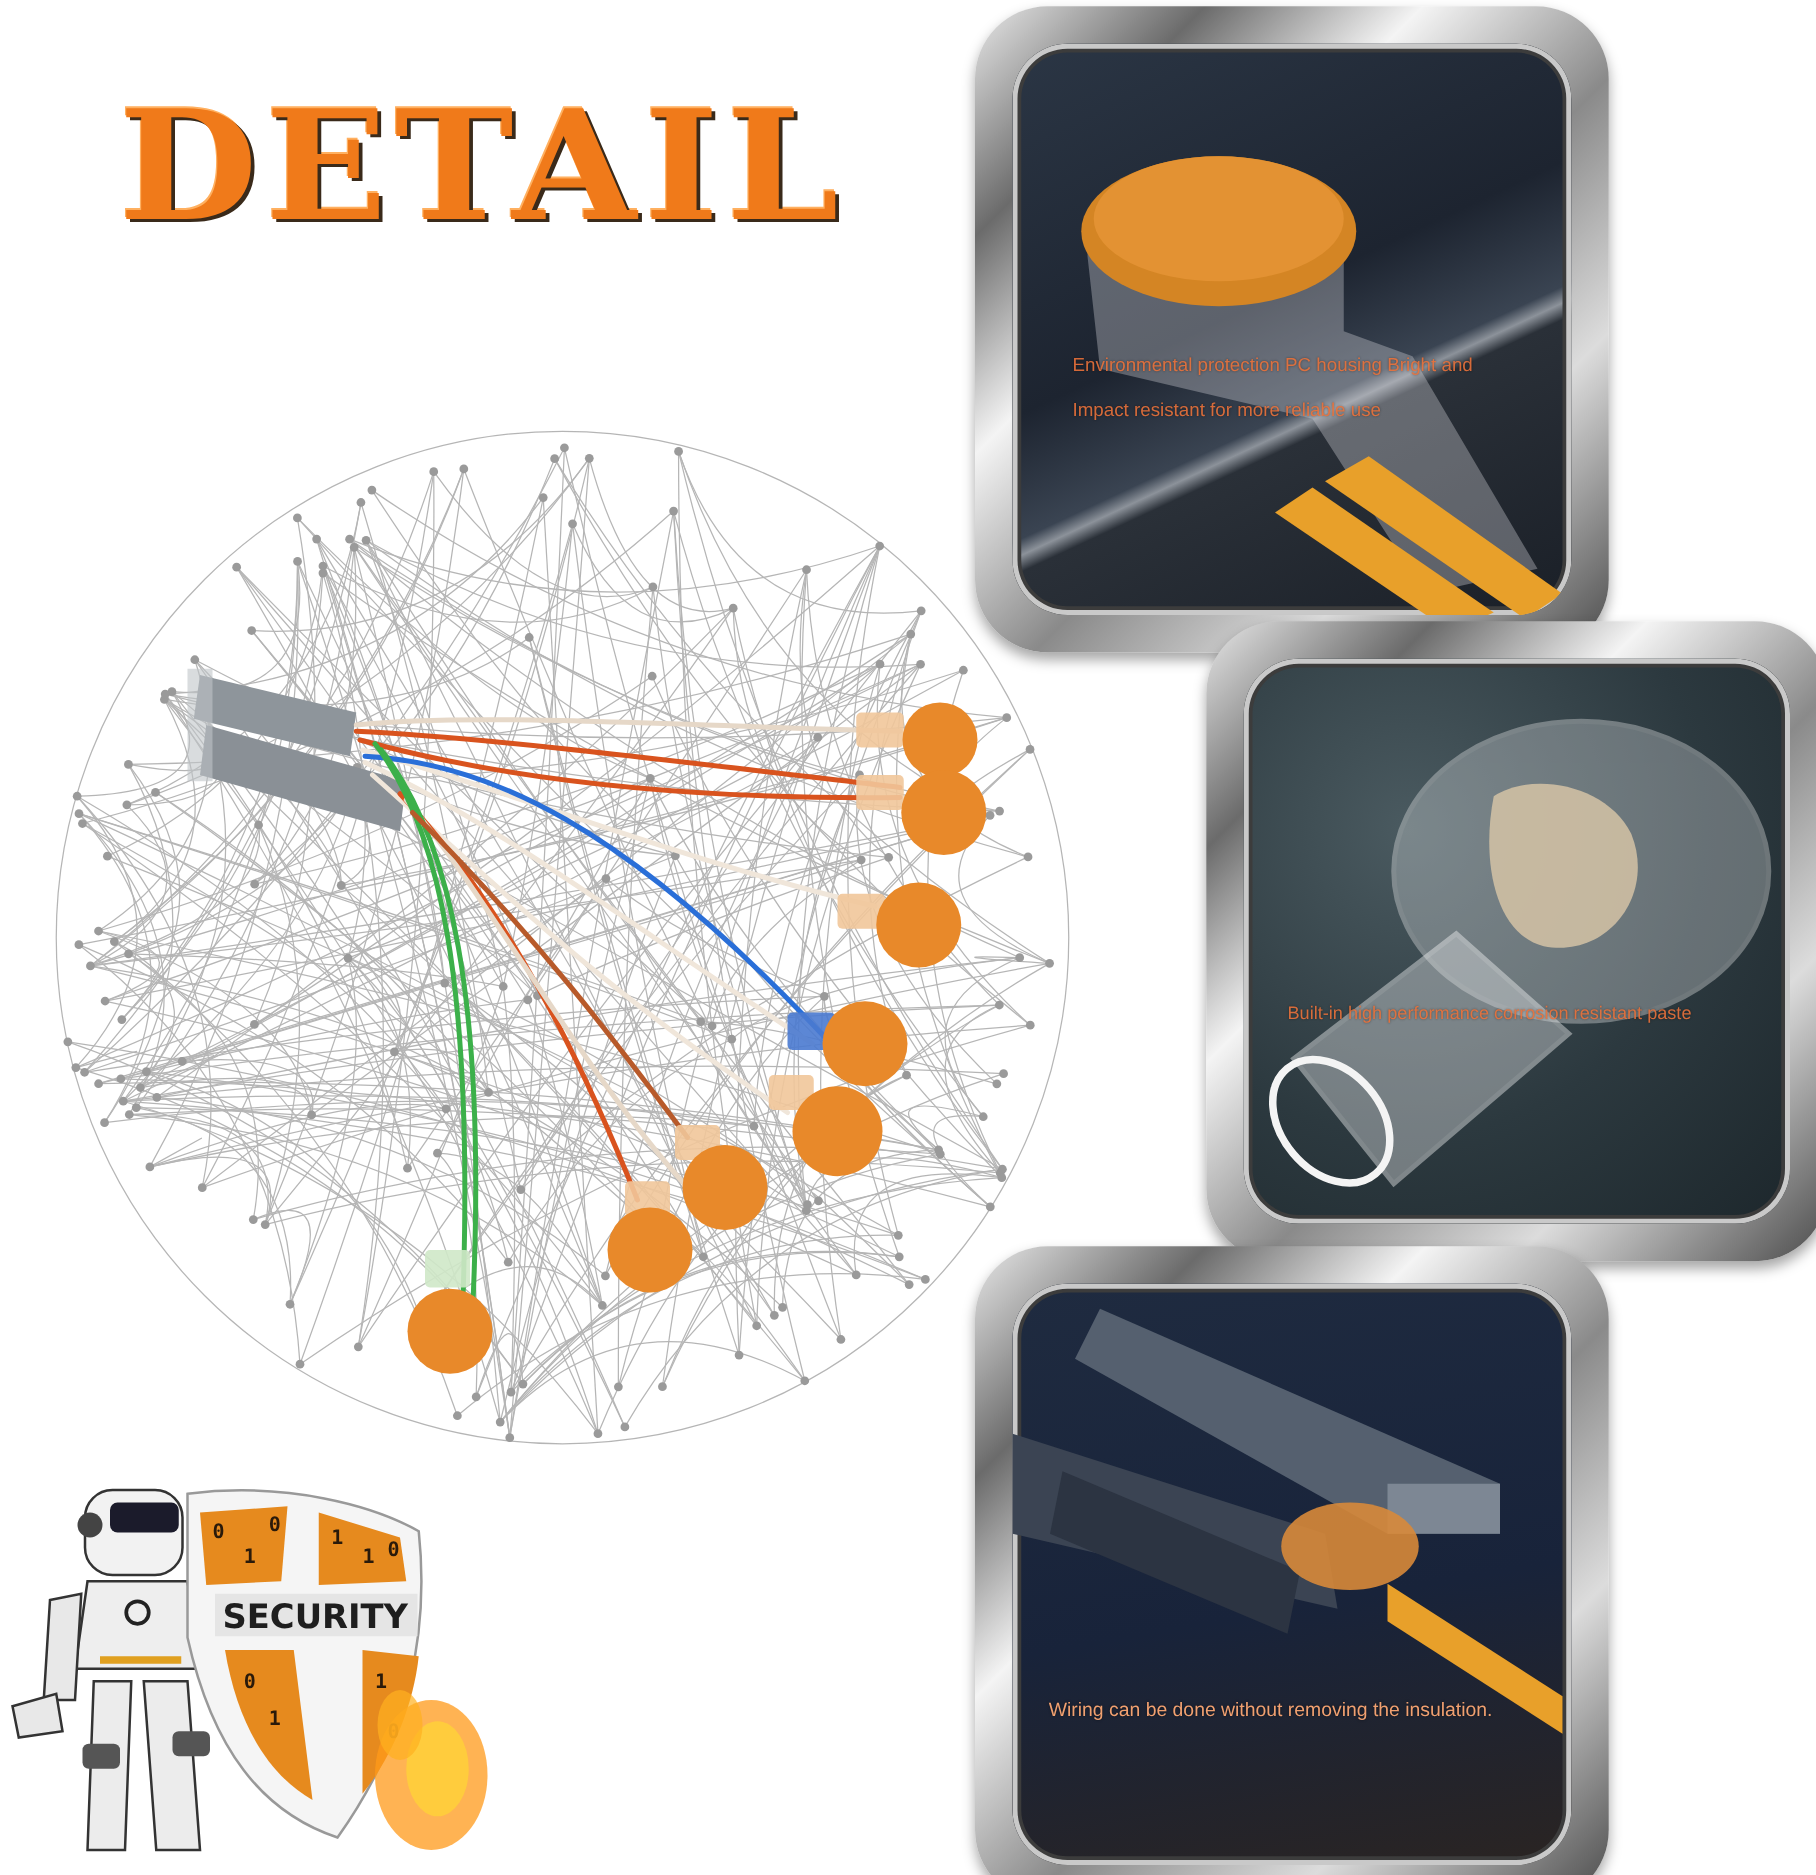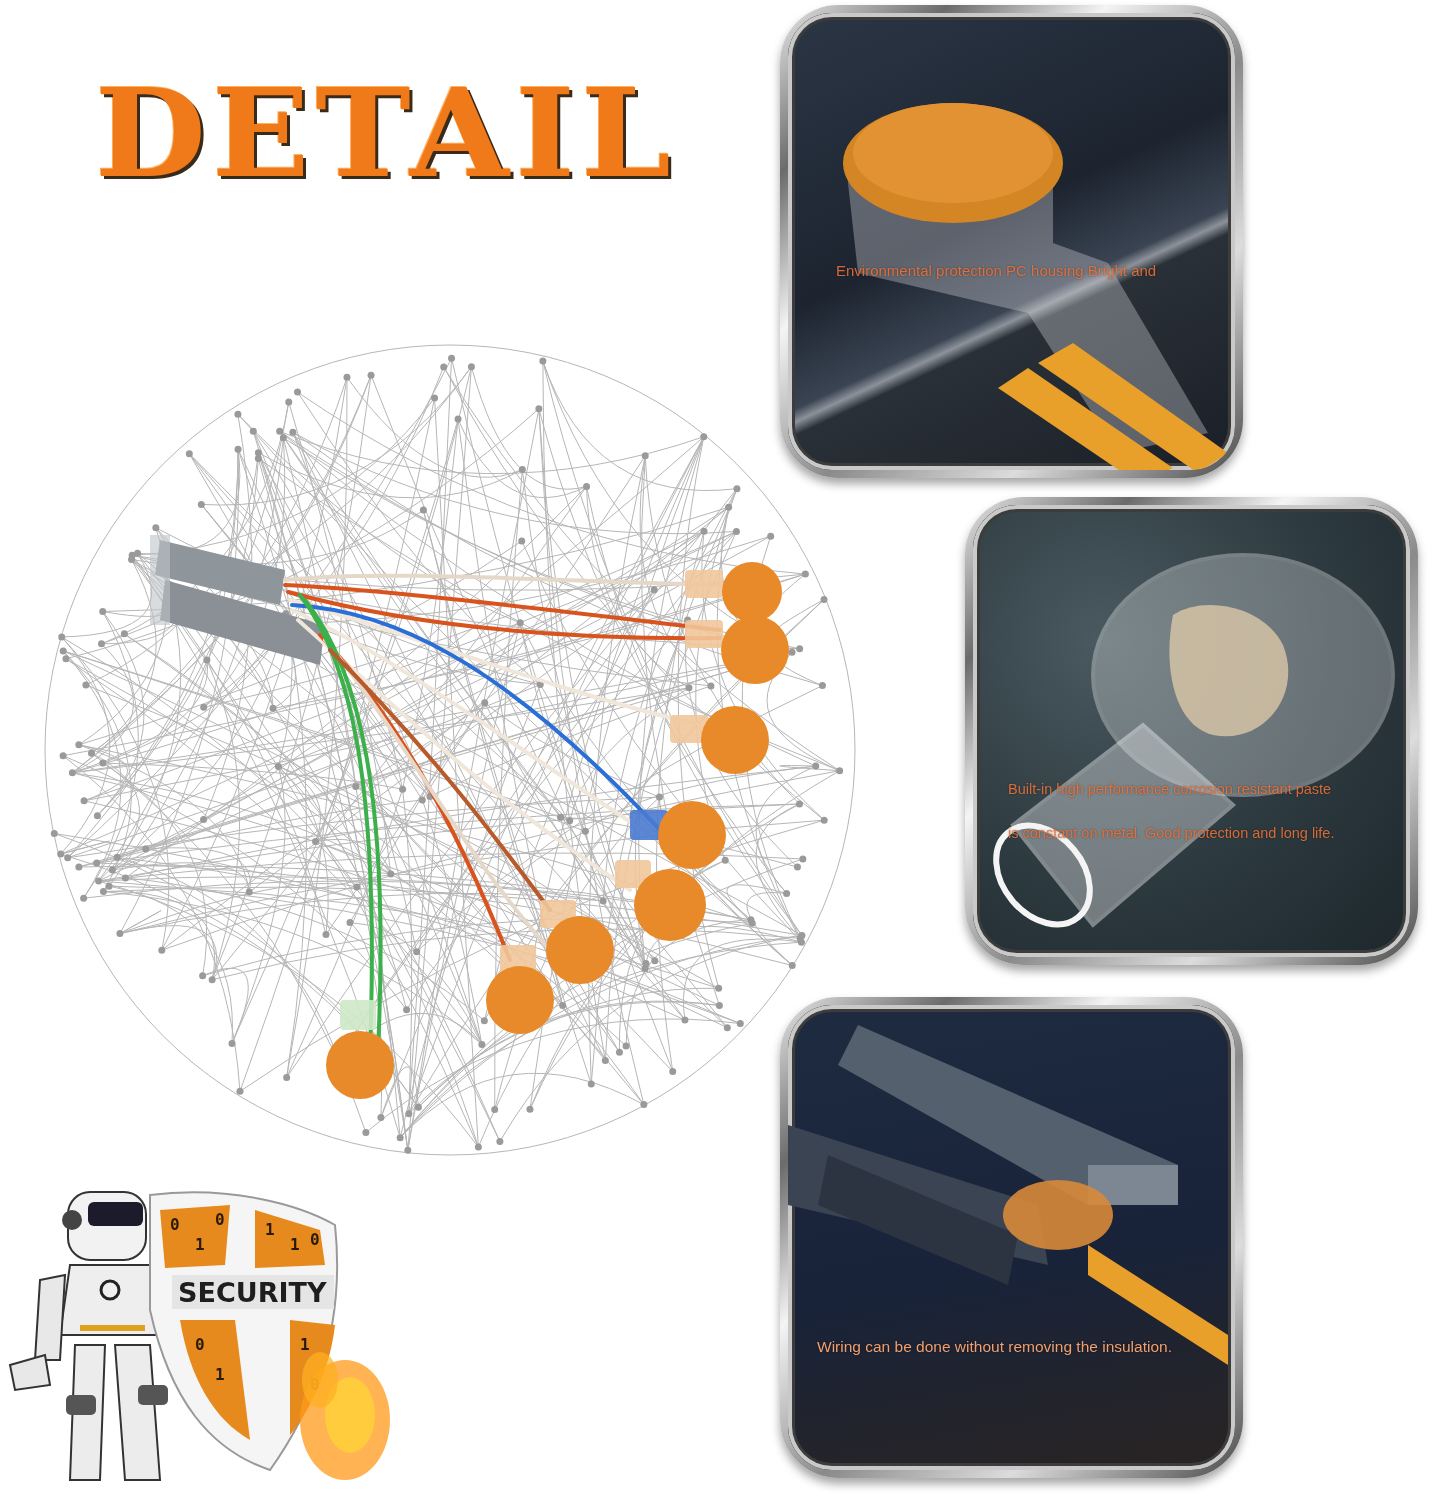--- a/index.html
+++ b/index.html
@@ -11,21 +11,21 @@
     color:#f07a1a; letter-spacing:6px;
     text-shadow: 3px 3px 0 #3a2a1a, -1px -1px 0 #ffb060;
     transform: scaleY(0.95);
     margin:0;
   }
 
   
   .sphere { position:absolute; left:30px; top:330px; width:840px; height:840px; }
 
   
-  .panel { position:absolute; border-radius:58px; padding:8px;
+  .panel { position:absolute; border-radius:58px; padding:30px;
     background: linear-gradient(135deg,#e8e8e8 0%,#6b6b6b 18%,#f4f4f4 35%,#8a8a8a 55%,#dcdcdc 75%,#4a4a4a 100%);
     box-shadow: 0 6px 10px rgba(0,0,0,0.35);
   }
   .panel-inner { position:relative; width:100%; height:100%; border-radius:44px; overflow:hidden;
     box-shadow: inset 0 0 0 4px #c9c9c9, inset 0 0 0 7px #3c3c3c;
   }
   .p1 { left:780px; top:5px; width:447px; height:457px; }
   .p2 { left:965px; top:497px; width:437px; height:452px; }
   .p3 { left:780px; top:997px; width:447px; height:465px; }
 
@@ -564,35 +564,35 @@
   <div class="panel-inner">
     <svg width="100%" height="100%" viewBox="0 0 447 457" style="position:absolute;left:0;top:0">
       <path d="M60 170 C60 120 260 120 265 170 L265 230 L320 250 L420 420 L330 440 L240 300 L70 260 Z" fill="#d8d8dc" opacity="0.35"></path>
       <ellipse cx="165" cy="150" rx="110" ry="60" fill="#d48524"></ellipse>
       <ellipse cx="165" cy="140" rx="100" ry="50" fill="#e39233"></ellipse>
       <path d="M250 350 L410 460 L440 440 L285 330 Z" fill="#e8a02a"></path>
       <path d="M210 375 L350 470 L385 455 L240 355 Z" fill="#e8a02a"></path>
     </svg>
     <p class="caption">
       <span>Environmental protection PC housing Bright and</span>
+      <span>Impact resistant for more reliable use</span>
     </p>
   </div>
 </div>
 
 <div class="panel p2">
   <div class="panel-inner">
     <svg width="100%" height="100%" viewBox="0 0 437 452" style="position:absolute;left:0;top:0">
       <ellipse cx="270" cy="170" rx="150" ry="120" fill="#d6dadc" opacity="0.35" stroke="#f0f0f0" stroke-width="4"></ellipse>
       <path d="M200 110 C230 90 290 100 310 140 C330 190 290 240 240 230 C200 220 190 160 200 110 Z" fill="#d5c3a6" opacity="0.85"></path>
       <path d="M40 320 L170 220 L260 300 L120 420 Z" fill="#e2e4e6" opacity="0.4" stroke="#ffffff" stroke-width="4"></path>
       <ellipse cx="70" cy="370" rx="40" ry="55" fill="none" stroke="#f4f4f4" stroke-width="6" transform="rotate(-40 70 370)"></ellipse>
     </svg>
     <p class="caption">
       <span>Built-in high performance corrosion resistant paste</span>
-      <span>is constant on metal. Good protection and long life.</span>
     </p>
   </div>
 </div>
 
 <div class="panel p3">
   <div class="panel-inner">
     <svg width="100%" height="100%" viewBox="0 0 447 465" style="position:absolute;left:0;top:0">
       <path d="M70 20 L390 160 L390 200 L300 200 L50 60 Z" fill="#55606f"></path>
       <path d="M300 160 L390 160 L390 200 L300 200 Z" fill="#7d8794"></path>
       <path d="M0 120 L250 200 L260 260 L0 200 Z" fill="#3b4453"></path>

